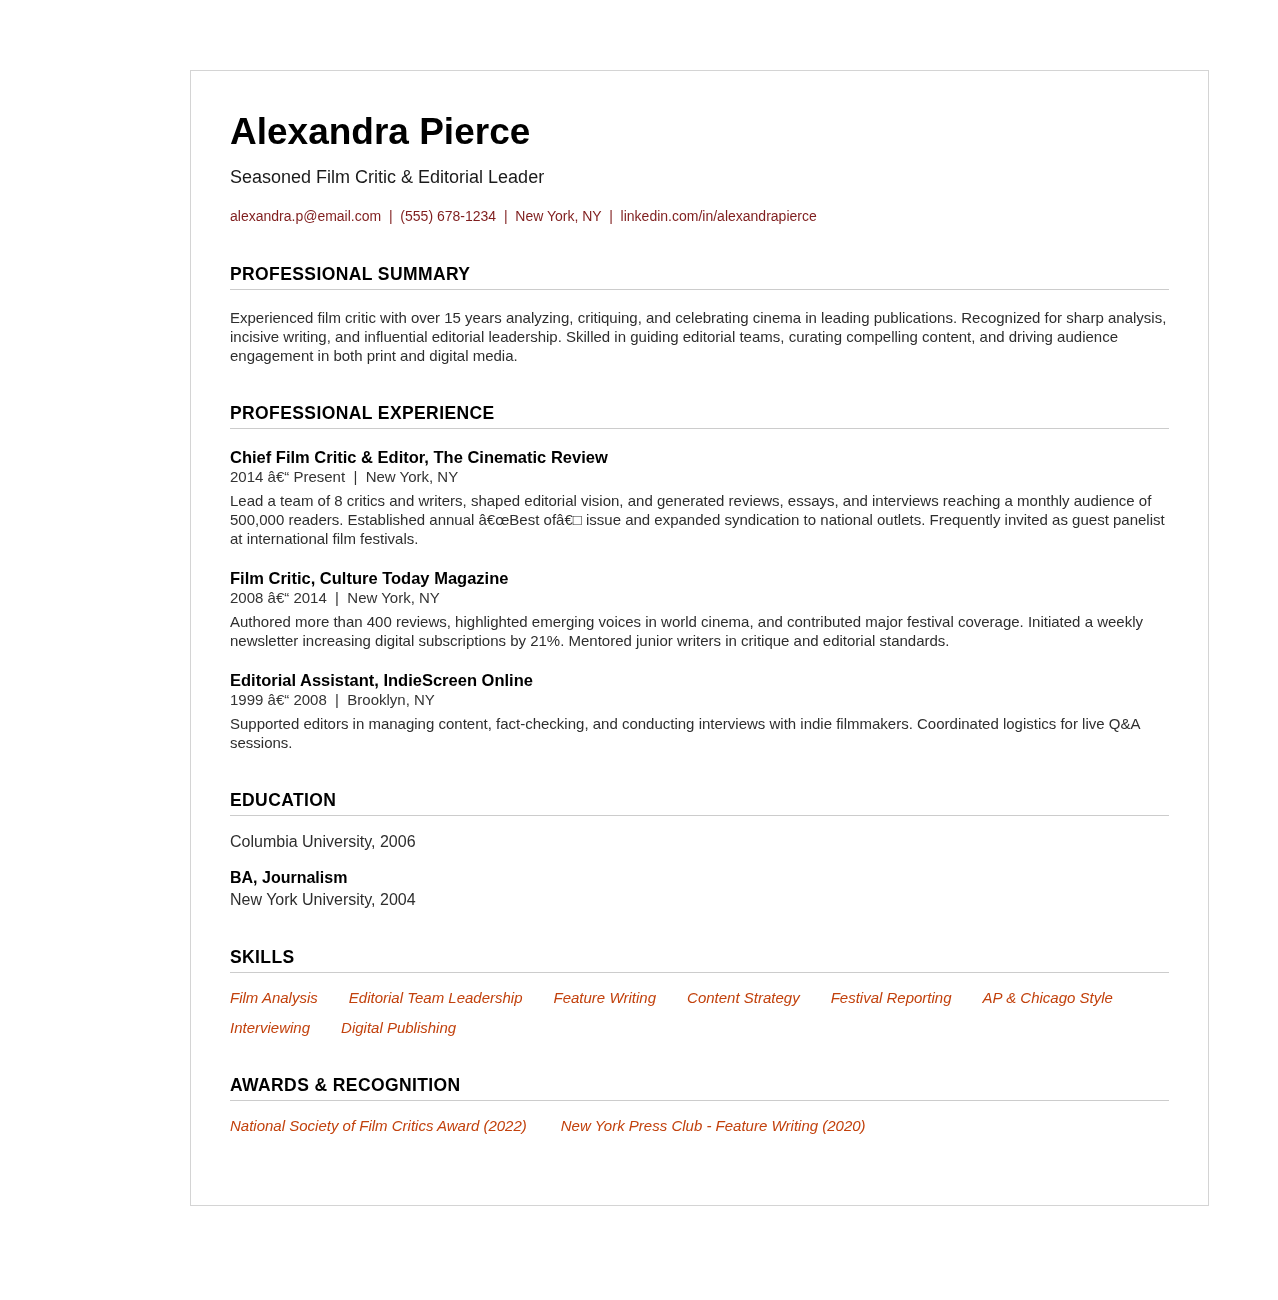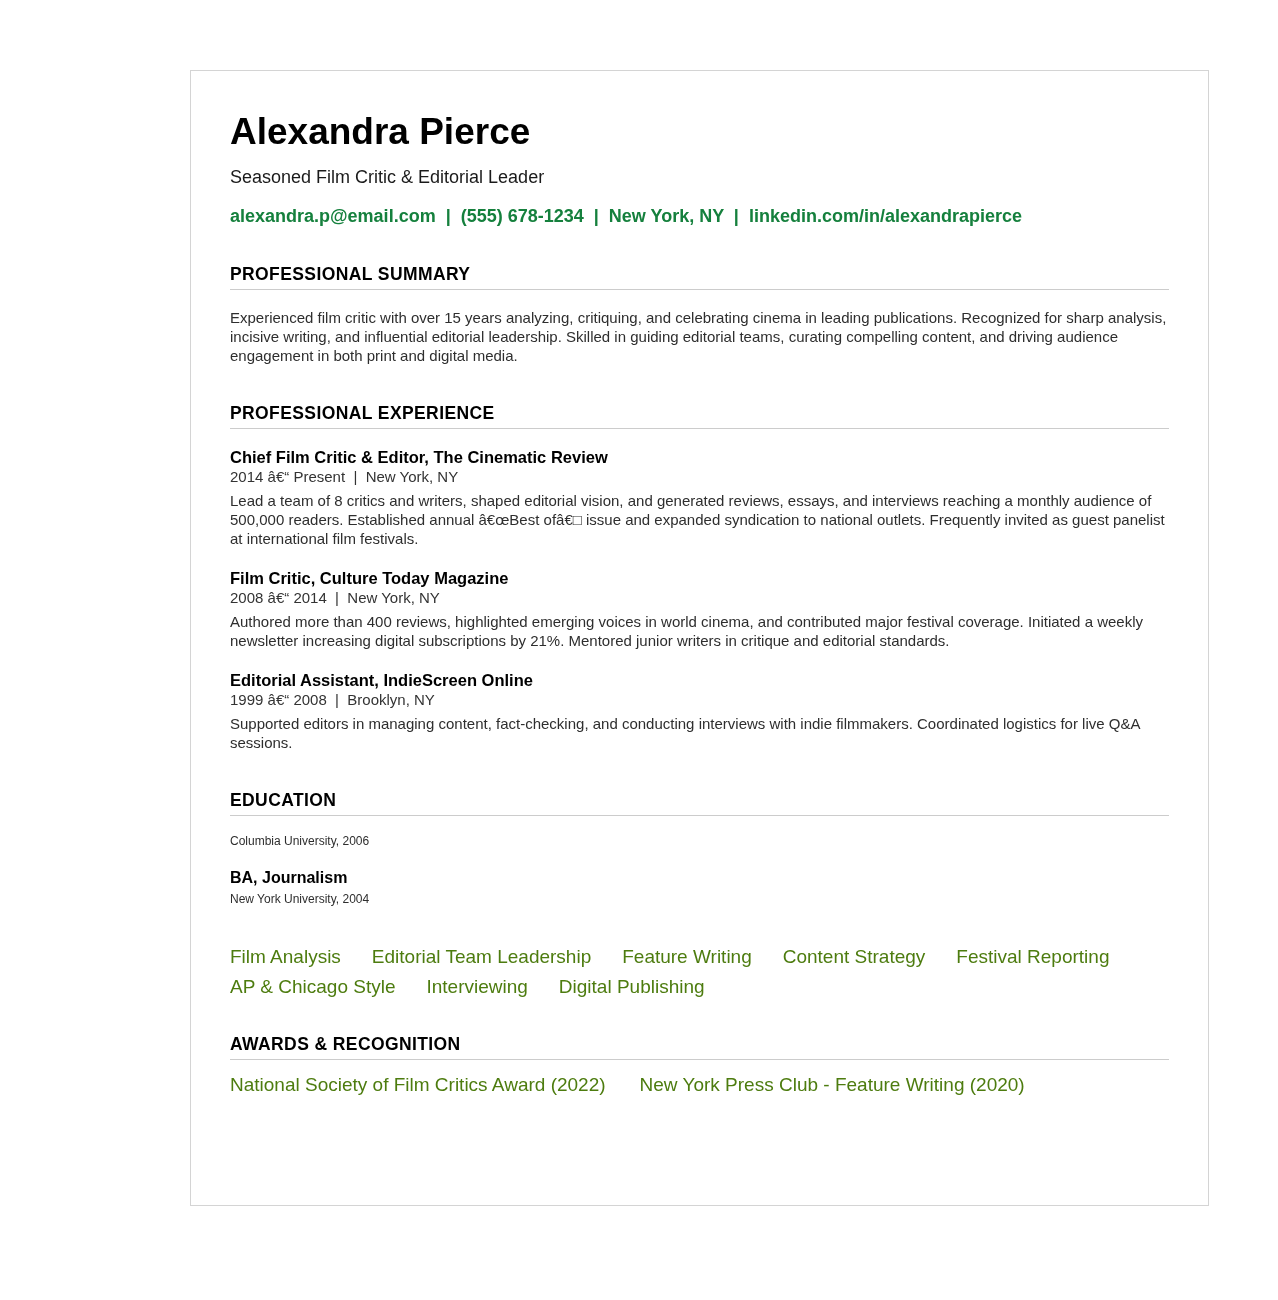--- a/index.html
+++ b/index.html
@@ -36,25 +36,24 @@
     font-weight: 700;
     color: #000000;
   }
   .subtitle {
     font-size: 18px;
     line-height: 22px;
     color: #1a1a1a;
     margin: 0 0 19px 0;
   }
   .contact {
-    font-size: 18px;
+    font-size: 14px;
     line-height: 19px;
-    color: #15803d;
+    color: #7f1d1d;
     white-space: pre-wrap;
-    font-weight: bold;
   }
   
   .section { margin-top: 38px; }
   .section-heading {
     margin: 0;
     font-size: 17.5px;
     line-height: 21px;
     font-weight: 700;
     letter-spacing: 0.4px;
     color: #000000;
@@ -87,31 +86,32 @@
   
   .edu { margin-top: 16px; }
   .edu + .edu { margin-top: 17px; }
   .edu-degree {
     margin: 0 0 3px 0;
     font-size: 16px;
     line-height: 19px;
     font-weight: 700;
     color: #000000;
   }
-  .edu-school { font-size: 12px; line-height: 19px; color: #2e2e2e; }
+  .edu-school { font-size: 16px; line-height: 19px; color: #2e2e2e; }
   
   .taglist {
     margin-top: 15px;
     display: flex;
     flex-wrap: wrap;
     column-gap: 31px;
     row-gap: 11px;
-    font-size: 19px;
+    font-size: 15px;
     line-height: 19px;
-    color: #4d7c0f;
+    color: #c2410c;
+    font-style: italic;
   }
   .taglist.awards { column-gap: 34px; row-gap: 11px; }
 </style>
 </head>
 <body>
 
 <div class="canvas">
   <div class="page">
 
     <header>
@@ -154,20 +154,21 @@
         <div class="edu-school">Columbia University, 2006</div>
       </div>
 
       <div class="edu">
         <h3 class="edu-degree">BA, Journalism</h3>
         <div class="edu-school">New York University, 2004</div>
       </div>
     </section>
 
     <section class="section">
+      <h2 class="section-heading">SKILLS</h2>
       <div class="taglist">
         <span>Film Analysis</span>
         <span>Editorial Team Leadership</span>
         <span>Feature Writing</span>
         <span>Content Strategy</span>
         <span>Festival Reporting</span>
         <span>AP &amp; Chicago Style</span>
         <span>Interviewing</span>
         <span>Digital Publishing</span>
       </div>

